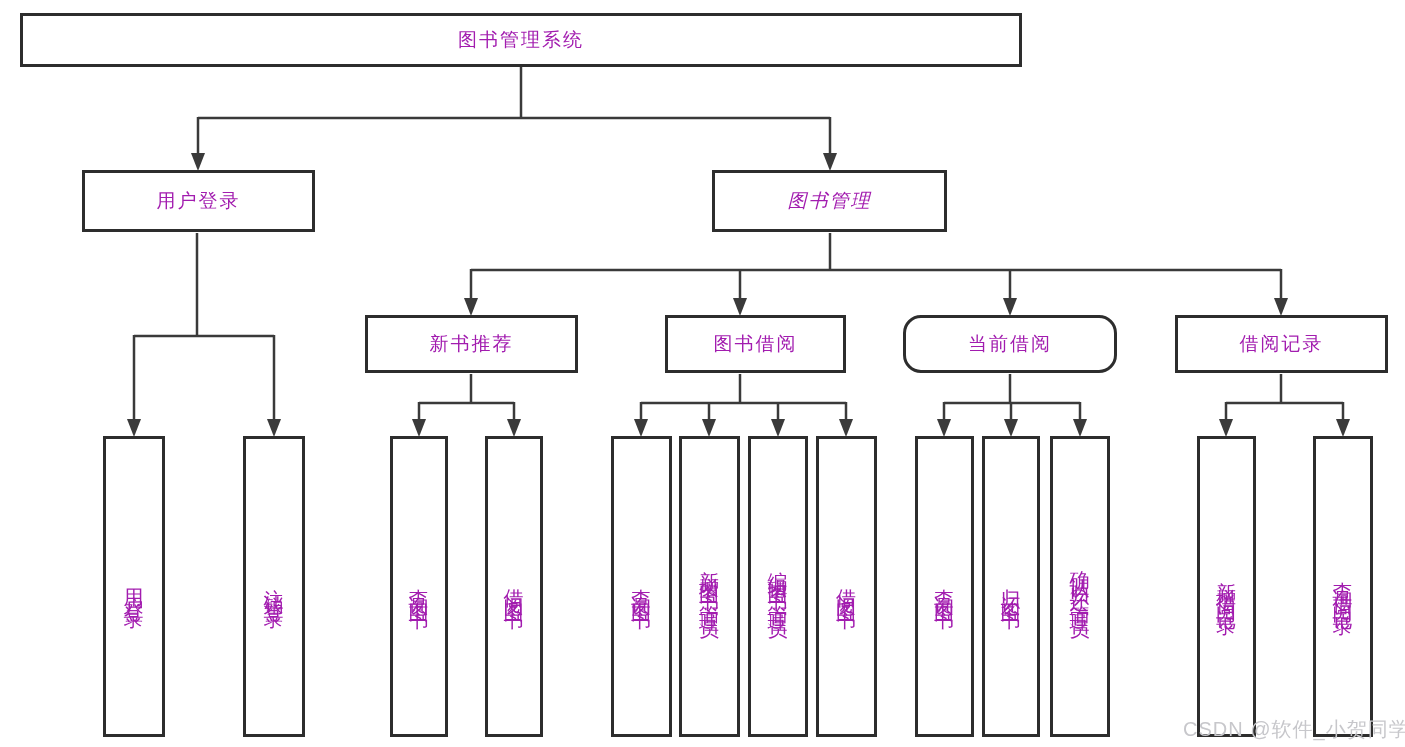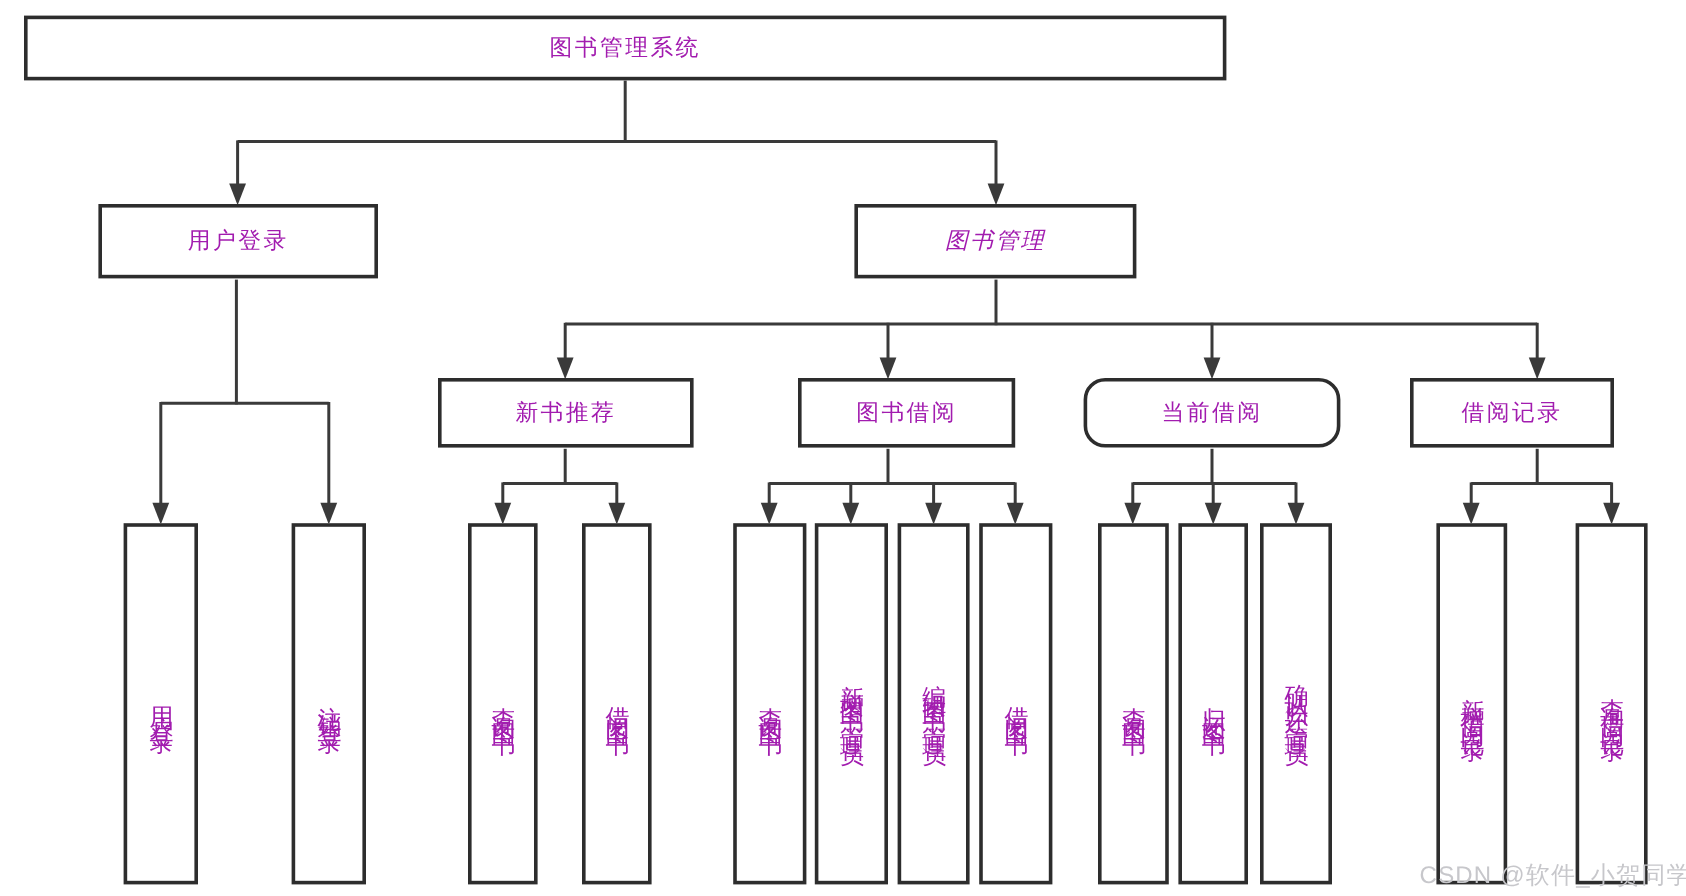--- a/index.html
+++ b/index.html
@@ -132,21 +132,21 @@
   </svg>
 
   <div class="node node-h" style="left:20px; top:13px; width:1002px; height:54px;">图书管理系统</div>
 
   <div class="node node-h" style="left:82px; top:170px; width:233px; height:62px;">用户登录</div>
   <div class="node node-h" style="left:712px; top:170px; width:235px; height:62px;font-style:italic;">图书管理</div>
 
   <div class="node node-h" style="left:365px; top:315px; width:213px; height:58px;">新书推荐</div>
   <div class="node node-h" style="left:633px; top:315px; width:181px; height:58px;margin-left:32px;">图书借阅</div>
   <div class="node node-h" style="left:903px; top:315px; width:214px; height:58px;border-radius:18px;">当前借阅</div>
-  <div class="node node-h" style="left:1175px; top:315px; width:170px; height:58px;">借阅记录</div>
+  <div class="node node-h" style="left:1175px; top:315px; width:213px; height:58px;">借阅记录</div>
 
   <div class="node node-v" style="left:103px; top:436px; width:62px; height:301px;">
     <span class="vtext">用户登录</span>
   </div>
   <div class="node node-v" style="left:243px; top:436px; width:62px; height:301px;">
     <span class="vtext">注销登录</span>
   </div>
 
   <div class="node node-v" style="left:390px; top:436px; width:58px; height:301px;">
     <span class="vtext">查询图书</span>

